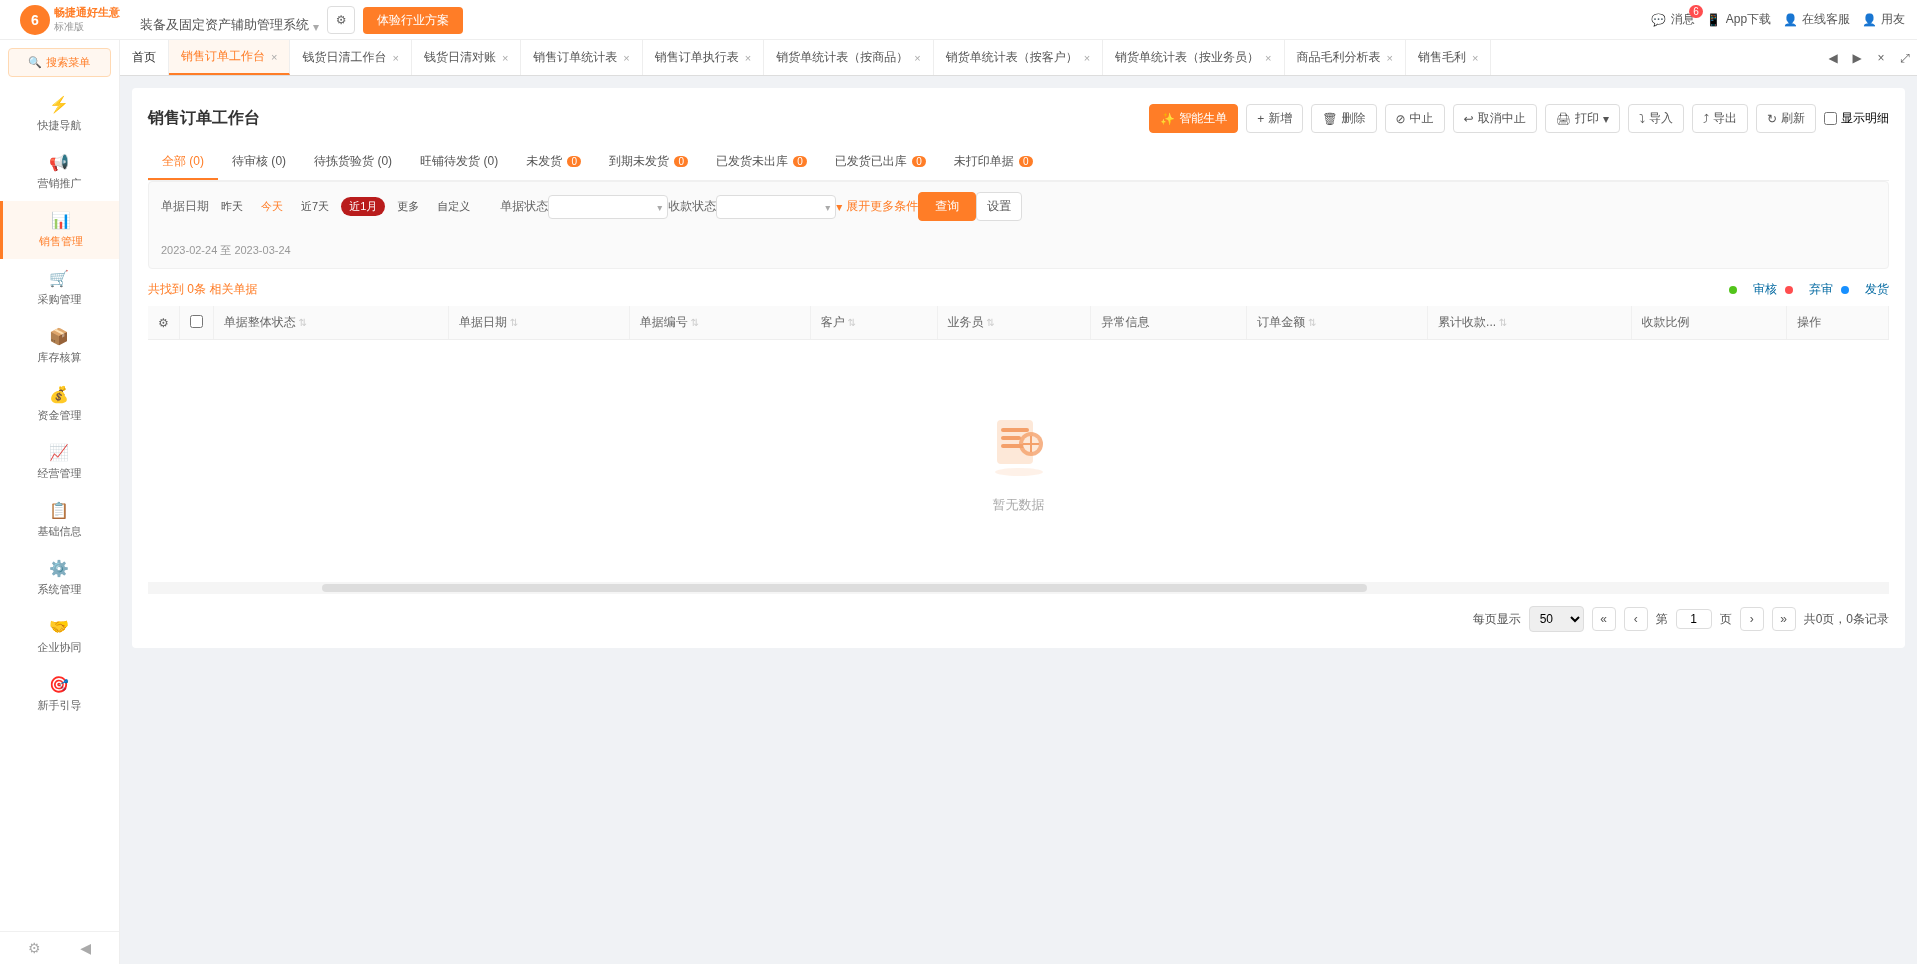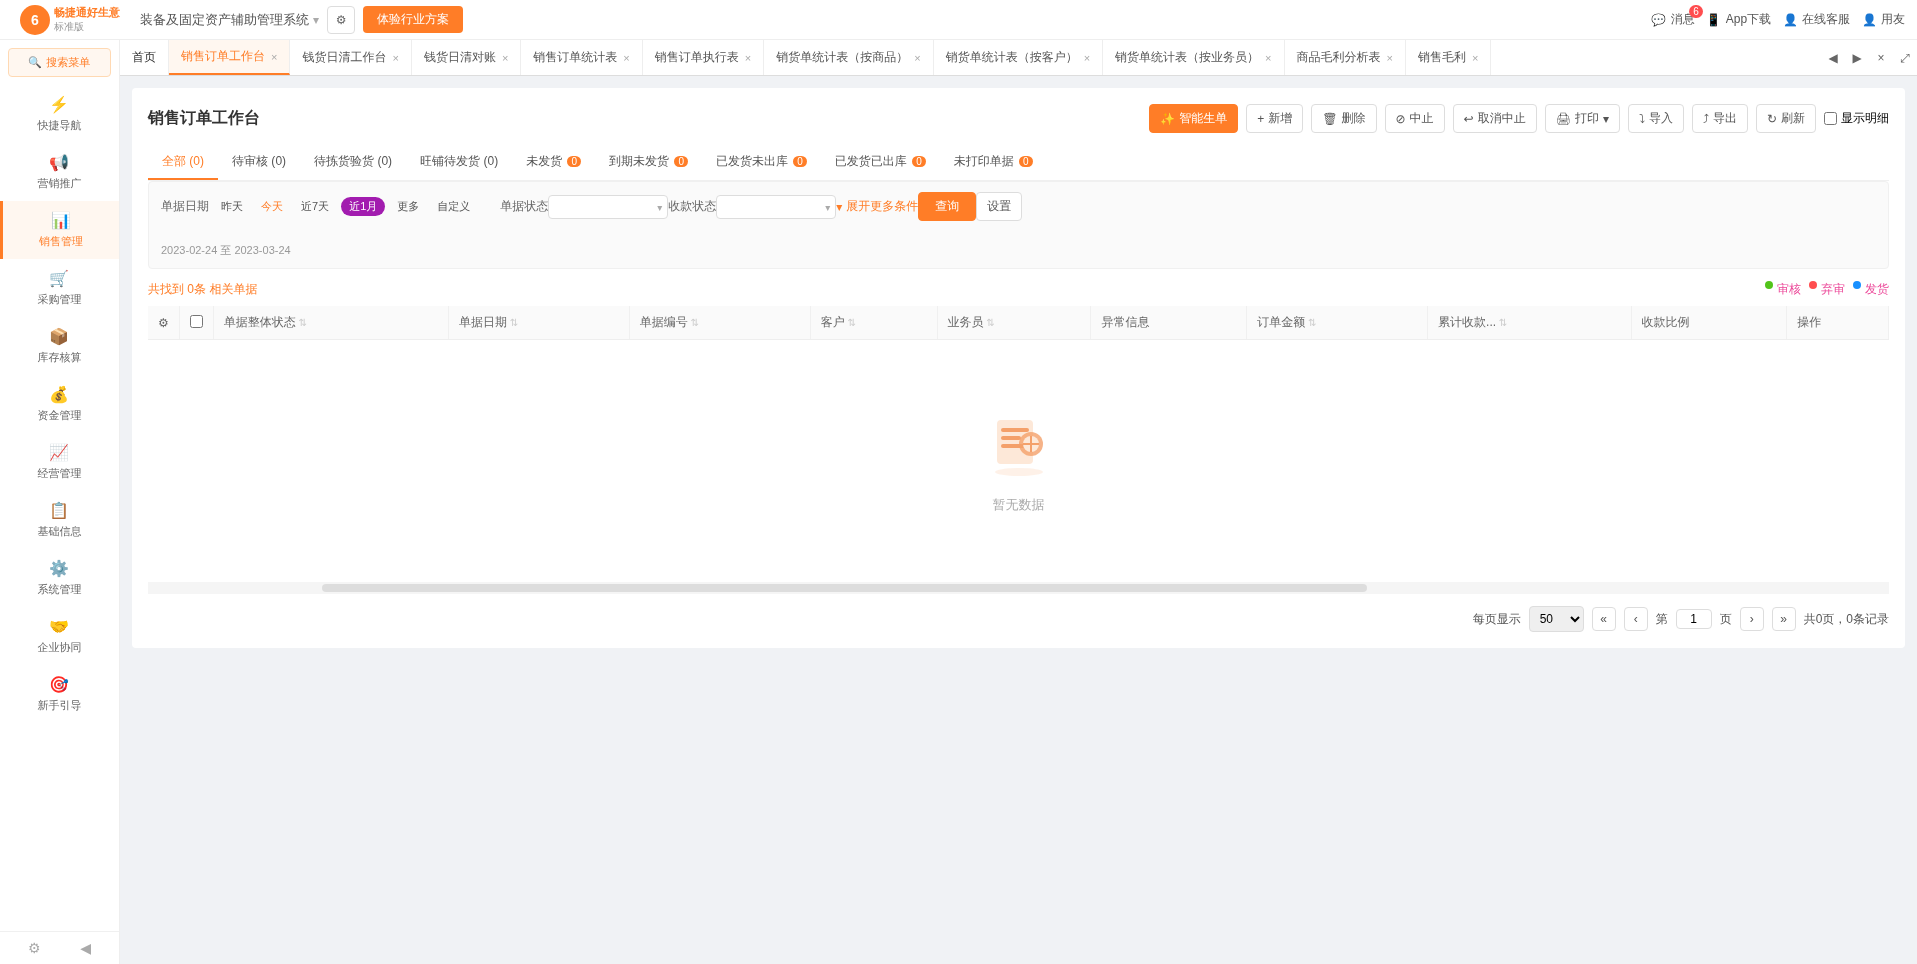--- a/index.html
+++ b/index.html
@@ -13,21 +13,21 @@
     .content-area { flex: 1; display: flex; flex-direction: column; overflow: hidden; }
     .tab-bar { display: flex; align-items: center; background: #fff; border-bottom: 1px solid #ddd; height: 36px; flex-shrink: 0; overflow: hidden; }
     .main-content { flex: 1; overflow-y: auto; background: #f0f2f5; padding: 12px; }
 
     
     .logo-area { display: flex; align-items: center; width: 120px; flex-shrink: 0; padding: 0 8px; }
     .logo-icon { width: 30px; height: 30px; background: #ff7d27; border-radius: 50%; display: flex; align-items: center; justify-content: center; color: white; font-size: 16px; font-weight: bold; margin-right: 4px; }
     .logo-text { display: flex; flex-direction: column; }
     .logo-main { color: #ff7d27; font-size: 11px; font-weight: bold; }
     .logo-sub { color: #999; font-size: 10px; }
-    .top-bar-middle { flex: 1; display: flex; align-items: center; padding-left: 8px; }
+    .top-bar-middle { flex: 1; display: flex; align-items: flex-end; padding-left: 8px; }
     .system-name { color: #555; font-size: 13px; }
     .system-dropdown { color: #aaa; margin-left: 4px; cursor: pointer; }
     .settings-icon-btn { width: 28px; height: 28px; border: 1px solid #ddd; border-radius: 4px; display: flex; align-items: center; justify-content: center; margin-left: 8px; cursor: pointer; color: #666; }
     .trial-btn { background: #ff7d27; color: white; border: none; border-radius: 4px; padding: 5px 14px; font-size: 12px; margin-left: 8px; cursor: pointer; }
     .top-bar-right { display: flex; align-items: center; gap: 12px; }
     .top-right-item { display: flex; align-items: center; gap: 4px; color: #555; font-size: 12px; cursor: pointer; position: relative; }
     .badge { background: #ff4d4f; color: white; border-radius: 8px; font-size: 10px; padding: 1px 4px; position: absolute; top: -6px; right: -8px; }
     .sidebar-item { display: flex; flex-direction: column; align-items: center; padding: 10px 0; cursor: pointer; color: #666; font-size: 11px; gap: 4px; position: relative; }
     .sidebar-item.active { color: #ff7d27; background: #fff7f0; }
     .sidebar-item.active::left { content: ''; position: absolute; left: 0; top: 0; bottom: 0; width: 3px; background: #ff7d27; }
@@ -61,33 +61,33 @@
     .filter-tab .tab-badge { background: #ff4d4f; color: white; border-radius: 8px; font-size: 10px; padding: 0 4px; margin-left: 2px; }
     .filter-tab .tab-badge.orange { background: #ff7d27; }
 
     
     .filter-area { background: #fafafa; padding: 10px 12px; border-radius: 4px; margin-bottom: 12px; border: 1px solid #f0f0f0; }
     .filter-row { display: flex; align-items: center; gap: 16px; flex-wrap: wrap; }
     .filter-item { display: flex; align-items: center; gap: 6px; }
     .filter-label { color: #666; font-size: 12px; white-space: nowrap; }
     .date-quick { padding: 2px 6px; font-size: 11px; cursor: pointer; color: #555; }
     .date-quick.active { color: #ff7d27; }
-    .date-quick.highlight { background: #a21caf; color: white; border-radius: 10px; padding: 2px 8px; }
+    .date-quick.highlight { background: #b91c1c; color: white; border-radius: 10px; padding: 2px 8px; }
     .date-display { font-size: 11px; color: #999; }
     .filter-select { border: 1px solid #ddd; border-radius: 4px; padding: 4px 24px 4px 8px; font-size: 12px; color: #555; background: #fff; cursor: pointer; appearance: none; min-width: 120px; }
     .filter-select-wrap { position: relative; }
     .filter-select-wrap::after { content: '▾'; position: absolute; right: 6px; top: 50%; transform: translateY(-50%); color: #aaa; font-size: 10px; pointer-events: none; }
     .expand-btn { display: flex; align-items: center; gap: 4px; color: #ff7d27; cursor: pointer; font-size: 12px; margin-left: auto; }
 
     
     .table-toolbar { display: flex; align-items: center; justify-content: space-between; margin-bottom: 8px; }
     .record-count { color: #666; font-size: 12px; }
     .record-count span { color: #ff7d27; }
     .table-quick-actions { display: flex; gap: 8px; }
-    .quick-action-btn { display: flex; gap: 4px; font-size: 12px; color: #ec4899; cursor: pointer; }
+    .quick-action-btn { display: flex; align-items: center; gap: 16px; font-size: 12px; color: #0369a1; cursor: pointer; }
     .quick-action-btn .dot { width: 8px; height: 8px; border-radius: 50%; display: inline-block; }
     .dot-green { background: #52c41a; }
     .dot-red { background: #ff4d4f; }
     .dot-blue { background: #1890ff; }
 
     
     .data-table { width: 100%; border-collapse: collapse; font-size: 12px; }
     .data-table th { background: #fafafa; padding: 8px 10px; text-align: left; color: #666; font-weight: normal; border-bottom: 1px solid #eee; border-right: 1px solid #f0f0f0; white-space: nowrap; }
     .data-table thead tr { border-bottom: 1px solid #eee; }
     th.sortable { cursor: pointer; }

